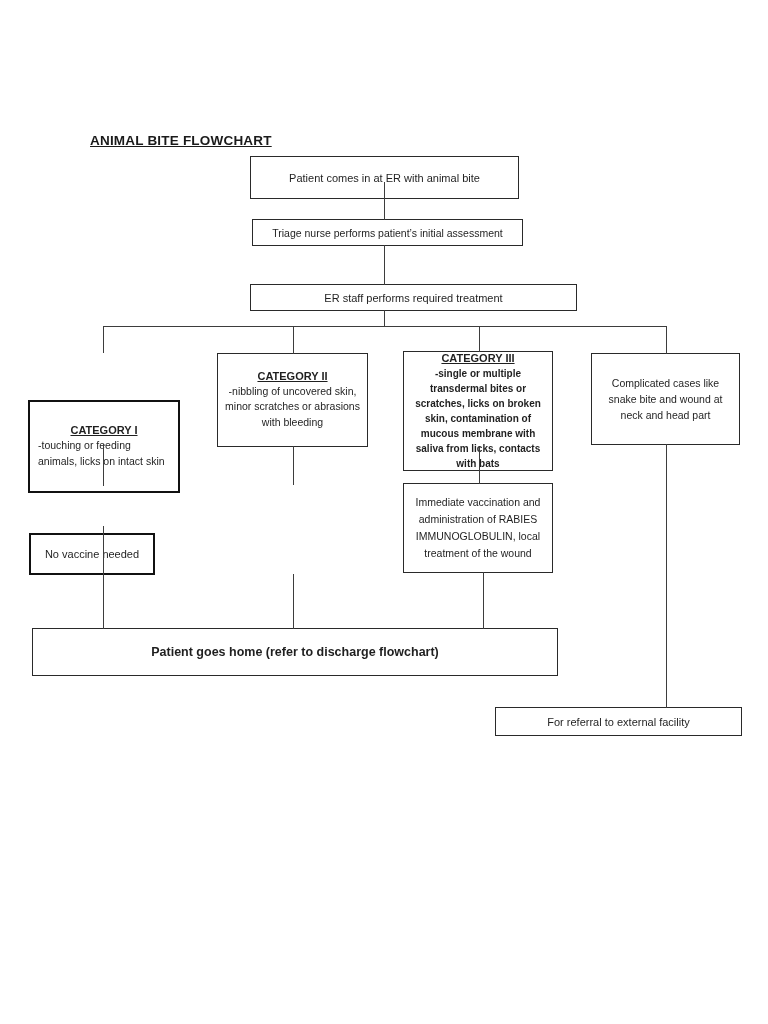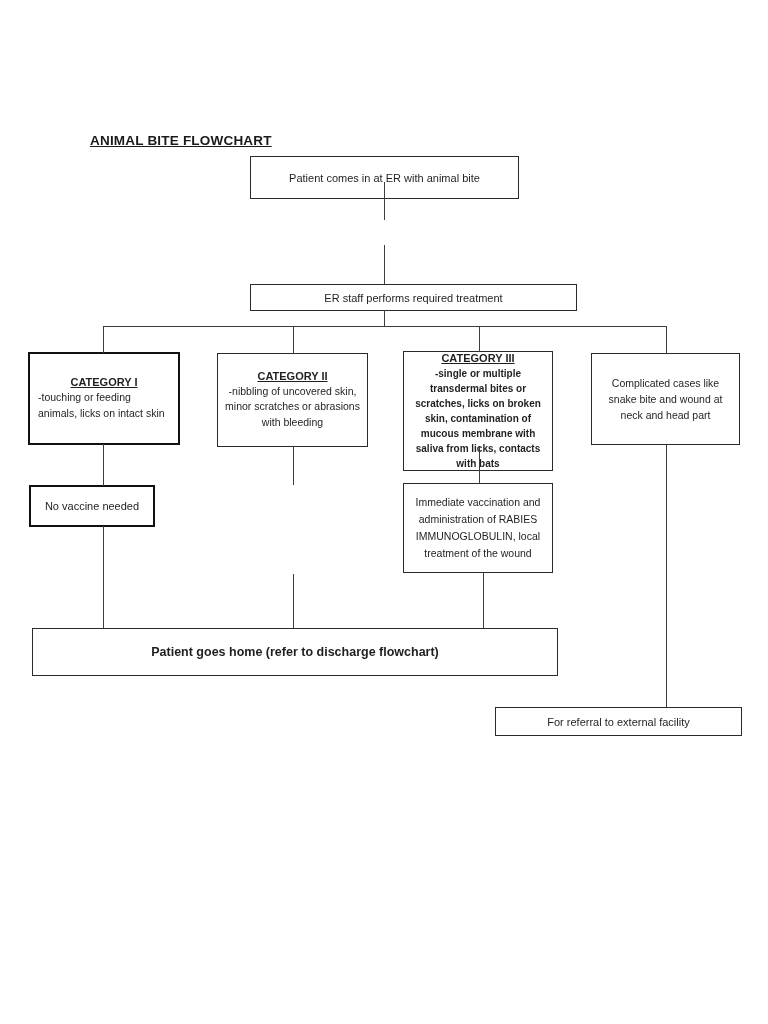--- a/index.html
+++ b/index.html
@@ -32,21 +32,21 @@
     box-sizing: border-box;
     border: 1.3px solid #2a2a2a;
     background: #ffffff;
     display: flex;
     flex-direction: column;
     align-items: center;
     justify-content: center;
     text-align: center;
     color: #1f1f1f;
   }
-  .box.thick { border-width: 2px; border-color: #111111; }
+  .box.thick { border-width: 2px; border-color: #111111; margin-top: 48px; }
   .line {
     position: absolute;
     background: #3d3d3d;
   }
   .vline { width: 1.4px; }
   .hline { height: 1.4px; }
 
   
   .b-arrival  { left: 250px; top: 156px; width: 269px; height: 43px; font-size: 11px; }
   .b-triage   { left: 252px; top: 219px; width: 271px; height: 27px; font-size: 10.5px; }
@@ -97,20 +97,23 @@
 </head>
 <body>
 
 <div class="page">
 
   <div class="doc-title">ANIMAL BITE FLOWCHART</div>
 
   <div class="box b-arrival">
     <span>Patient comes in at ER with animal bite</span>
   </div>
+  <div class="box b-triage">
+    <span>Triage nurse performs patient’s initial assessment</span>
+  </div>
   <div class="box b-erstaff">
     <span>ER staff performs required treatment</span>
   </div>
 
   <div class="box thick b-cat1">
     <div class="cat-heading">CATEGORY I</div>
     <div class="cat-body">-touching or feeding animals, licks on intact skin</div>
   </div>
   <div class="box b-cat2">
     <div class="cat-heading">CATEGORY II</div>

